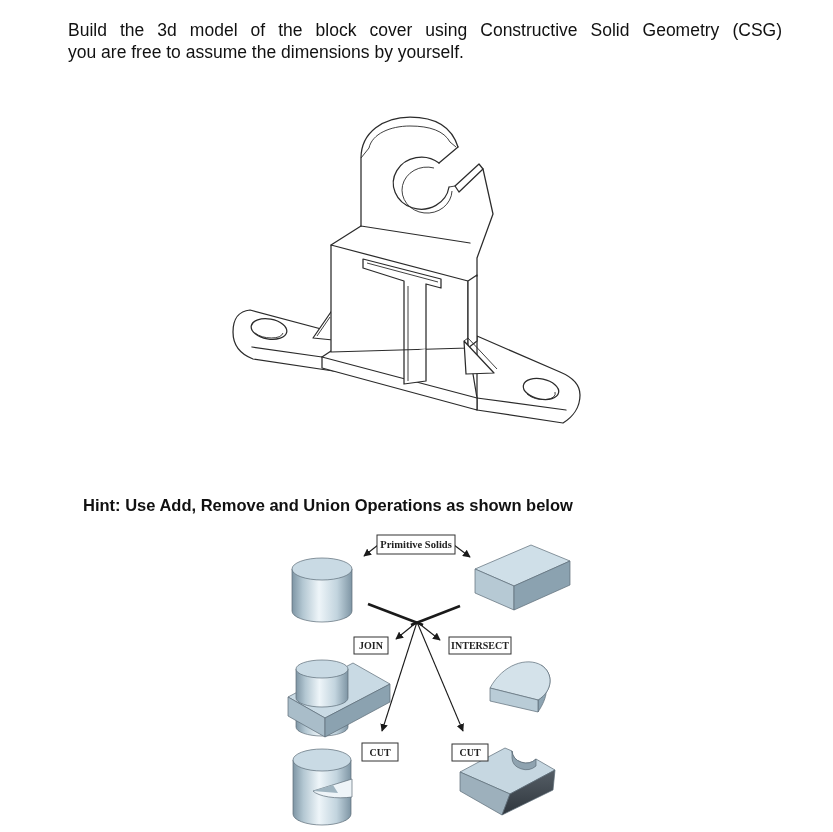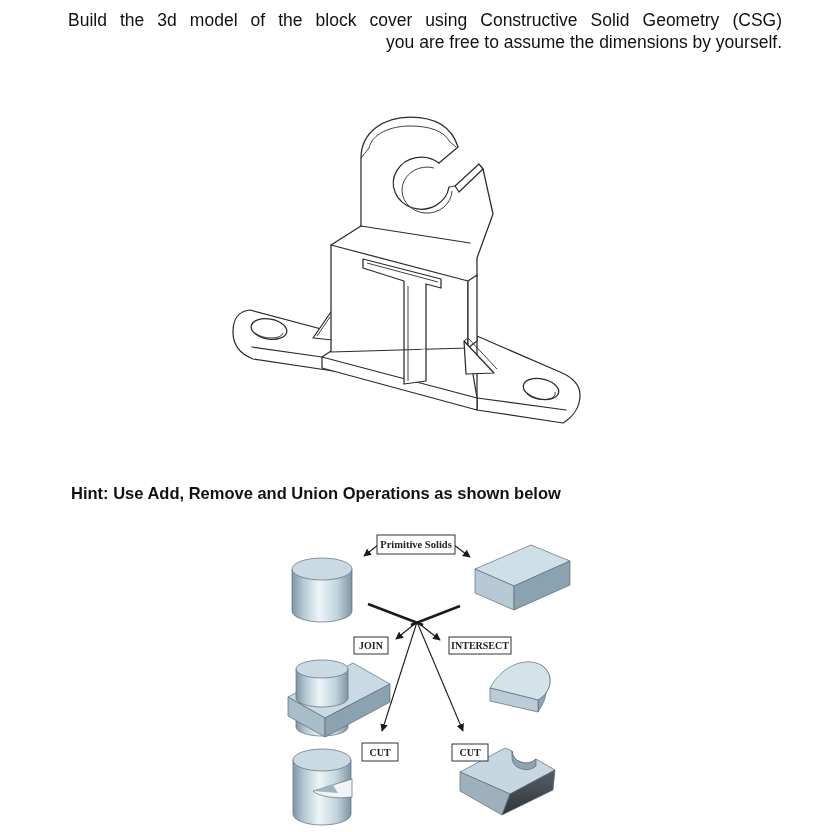--- a/index.html
+++ b/index.html
@@ -1,21 +1,21 @@
 <!DOCTYPE html>
 <html><head>
 <meta charset="utf-8">
 <style>
   html,body{margin:0;padding:0;}
   body{width:833px;height:832px;background:#ffffff;font-family:"Liberation Sans",sans-serif;position:relative;overflow:hidden;}
   .page{position:absolute;inset:0;background:#ffffff;}
-  .intro{position:absolute;left:68px;top:9px;width:714px;color:#111;font-size:17.5px;line-height:22px;}
+  .intro{position:absolute;left:68px;top:19px;width:714px;color:#111;font-size:17.5px;line-height:22px;}
   .intro .jline{display:block;text-align:justify;text-align-last:justify;white-space:normal;}
-  .intro .lline{display:block;text-align:right;}
-  .hint{position:absolute;left:67px;top:479px;width:700px;margin:4px;color:#111;font-weight:bold;font-size:16.5px;line-height:21px;font-family:"Liberation Sans",sans-serif;}
+  .intro .lline{display:block;text-align:left;}
+  .hint{position:absolute;left:67px;top:479px;width:700px;margin:16px;color:#111;font-weight:bold;font-size:16.5px;line-height:21px;font-family:"Liberation Sans",sans-serif;}
   svg{position:absolute;display:block;}
   #part-svg{left:228px;top:112px;}
   #csg-svg{left:260px;top:525px;}
   .ln{fill:none;stroke:#2b2b2b;stroke-width:1.25;stroke-linejoin:round;stroke-linecap:round;}
   .fw{fill:#ffffff;stroke:#2b2b2b;stroke-width:1.25;stroke-linejoin:round;}
   .fwn{fill:#ffffff;stroke:none;}
   .thin{fill:none;stroke:#2b2b2b;stroke-width:0.9;}
   .sol{stroke:#5b6b77;stroke-width:0.7;stroke-linejoin:round;}
   .arr{stroke:#1a1a1a;stroke-width:1.1;fill:none;}
   .arrT{stroke:#1a1a1a;stroke-width:2.5;fill:none;}

